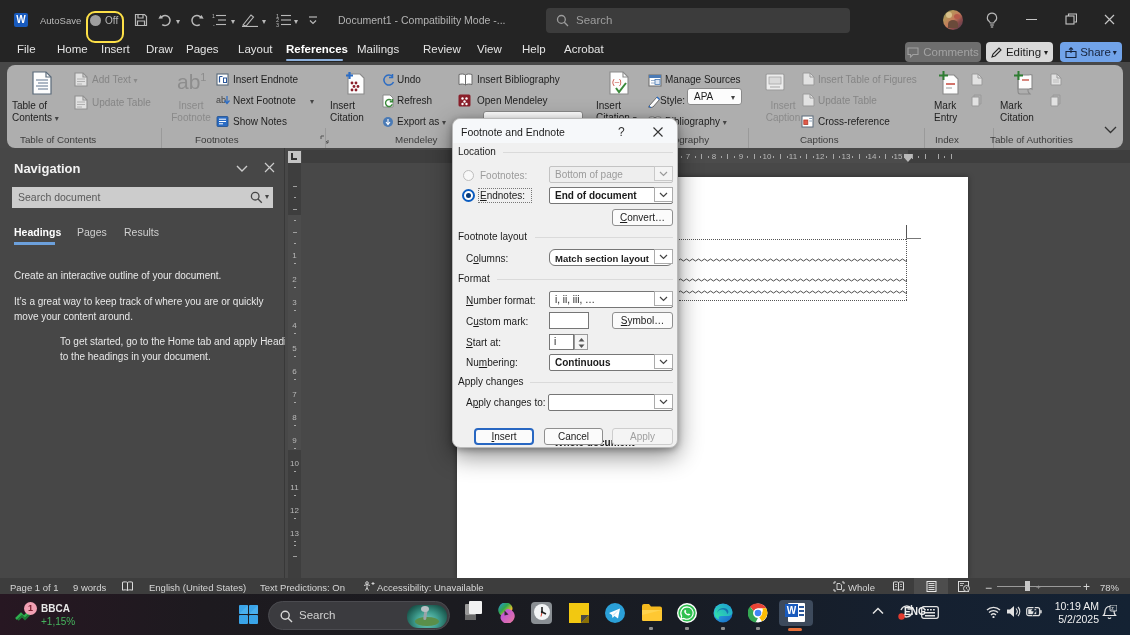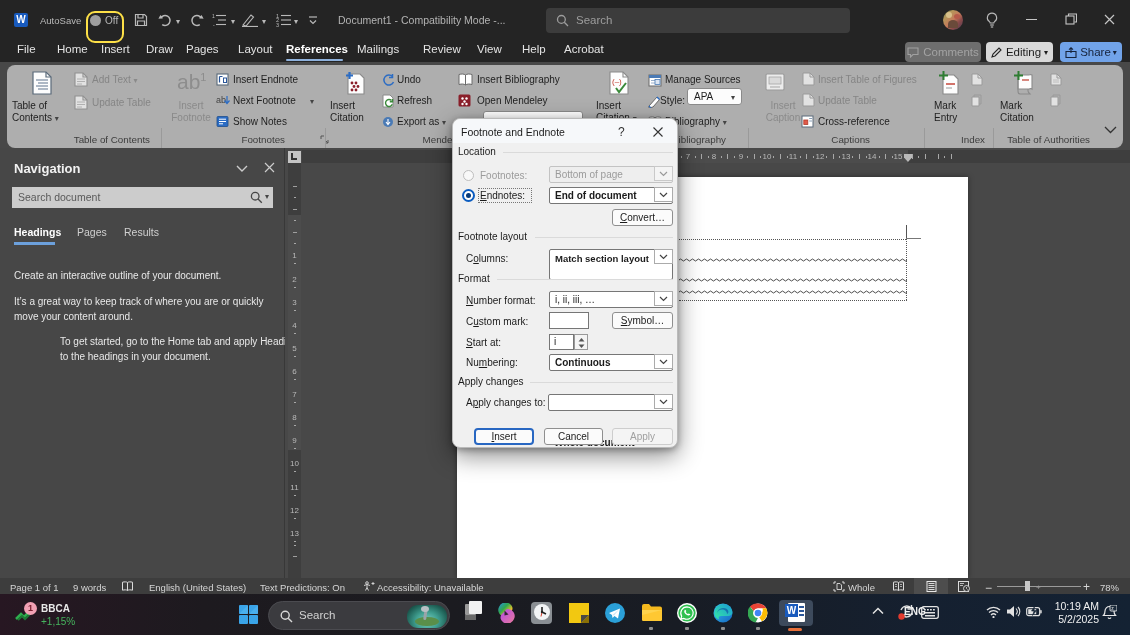--- a/index.html
+++ b/index.html
@@ -14,21 +14,21 @@
 #tsearch .mag { left:10px; top:6px; }
 #tsearch .stx { left:30px; top:6px; color:#9d9d9d; font-size:11.5px; }
 
 .menu { top:43px; font-size:11.5px; color:#e4e4e4; }
 .menu.sel { color:#fff; }
 
 .pill { top:42px; height:20px; border-radius:4px; font-size:11.5px; display:flex; align-items:center; justify-content:center; }
 
 #ribbon { left:0; top:62px; width:1130px; height:86px; }
 #ribbonbg { left:7px; top:2.5px; width:1116px; height:83.5px; background:#aeaeae; border-radius:8px; }
-.rlbl { font-size:9.8px; color:#3c3c3c; text-align:right; }
+.rlbl { font-size:9.8px; color:#3c3c3c; text-align:left; }
 .rtxt { font-size:10px; color:#1e1e1e; }
 .rtxtd { font-size:10px; color:#858585; }
 .bigbtn { font-size:10px; color:#1e1e1e; text-align:left; line-height:1.22; }
 .bigbtnd { font-size:10px; color:#8a8a8a; text-align:center; line-height:1.22; }
 .divider { width:1px; background:#9a9a9a; top:66px; height:76px; }
 .chev { font-size:8px; color:#444; }
 
 #docarea { left:285px; top:148px; width:845px; height:430px; background:#484848; }
 #navpane { left:0; top:148px; width:285px; height:430px; background:#474747; border-right:1px solid #383838; }
 
@@ -554,21 +554,21 @@
    <div class="abs" style="left:104px;top:-1px;width:19px;height:15px;border:1px solid #ababab;background:#fff;"></div>
    <svg class="abs" style="left:109px;top:4px;" width="9" height="6" viewBox="0 0 9 6">
         <path d="M1 1l3.5 3.5L8 1" fill="none" stroke="#444" stroke-width="1.2"></path>
       </svg>
  </div>
  <div class="abs dbtn" style="left:159px;top:90px;width:61px;height:17px;"><u>C</u>onvert…</div>
 
  <div class="abs dtx" style="left:5px;top:112px;">Footnote layout</div>
  <div class="abs seclineD" style="left:82px;top:118px;width:138px;"></div>
  <div class="abs dtx" style="left:13px;top:134px;">C<u>o</u>lumns:</div>
- <div class="abs combo" style="left:96px;top:130px;width:124px;height:31px;">
+ <div class="abs combo" style="left:96px;top:130px;width:124px;height:17px;border-radius:6px;">
    <div class="abs dtx" style="left:5px;top:3px;font-weight:bold;font-size:9.5px;">Match section layout</div>
    <div class="abs" style="left:104px;top:-1px;width:19px;height:15px;border:1px solid #ababab;background:#fff;"></div>
    <svg class="abs" style="left:109px;top:4px;" width="9" height="6" viewBox="0 0 9 6">
         <path d="M1 1l3.5 3.5L8 1" fill="none" stroke="#444" stroke-width="1.2"></path>
       </svg>
  </div>
 
  <div class="abs dtx" style="left:5px;top:154px;">Format</div>
  <div class="abs seclineD" style="left:44px;top:160px;width:176px;"></div>
  <div class="abs dtx" style="left:13px;top:176px;"><u>N</u>umber format:</div>

